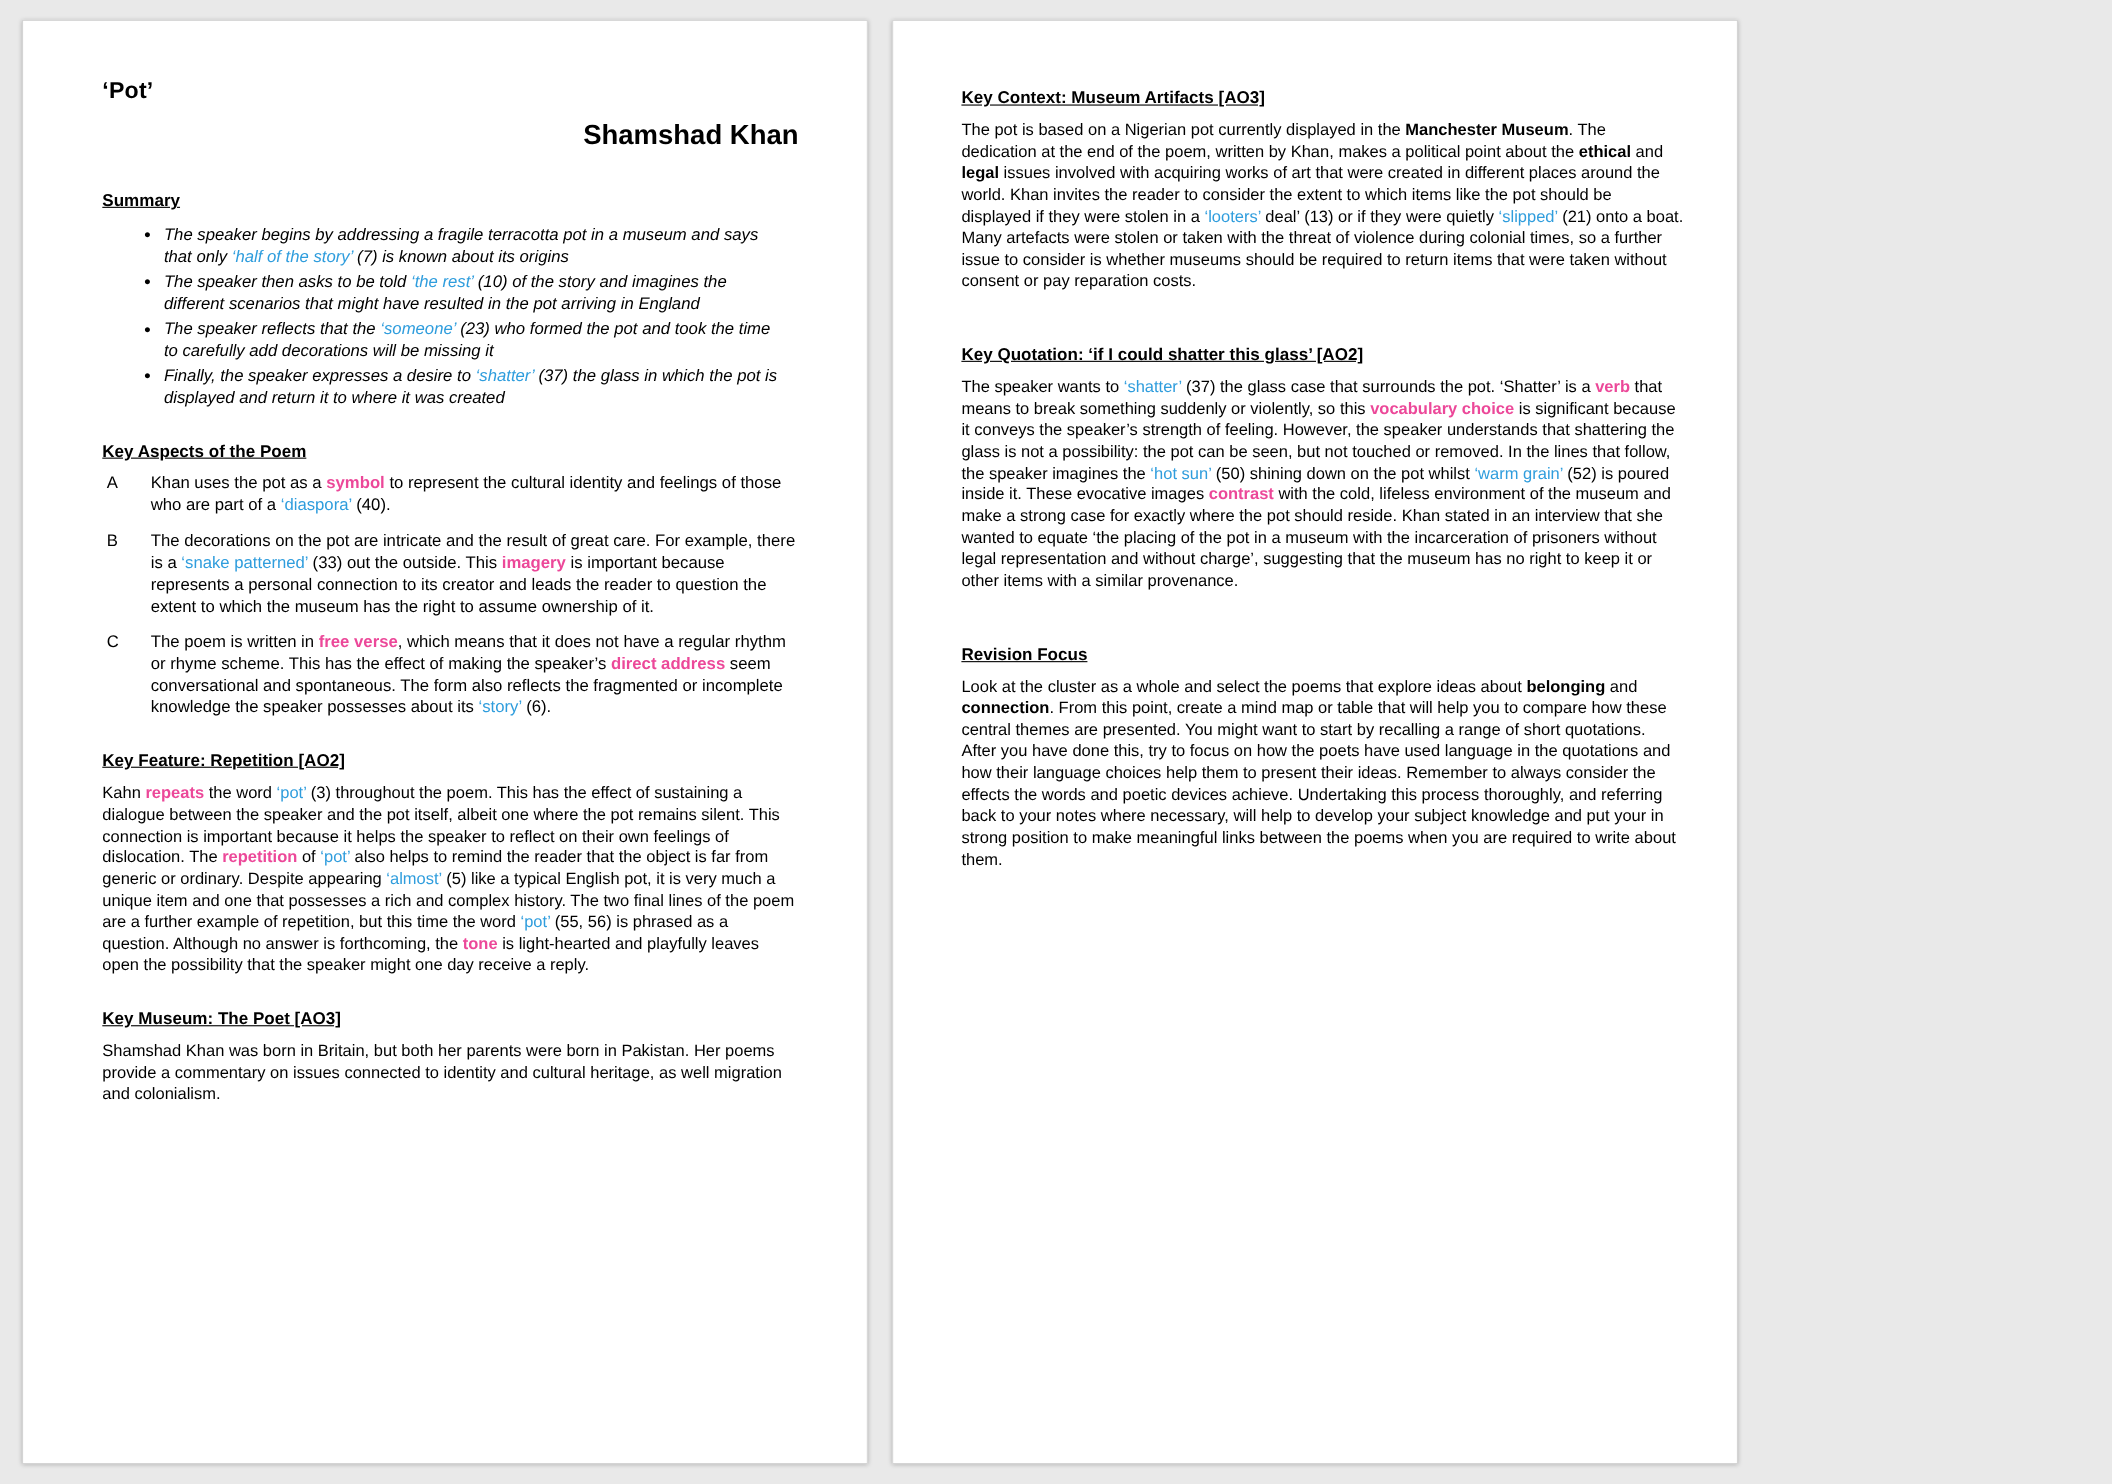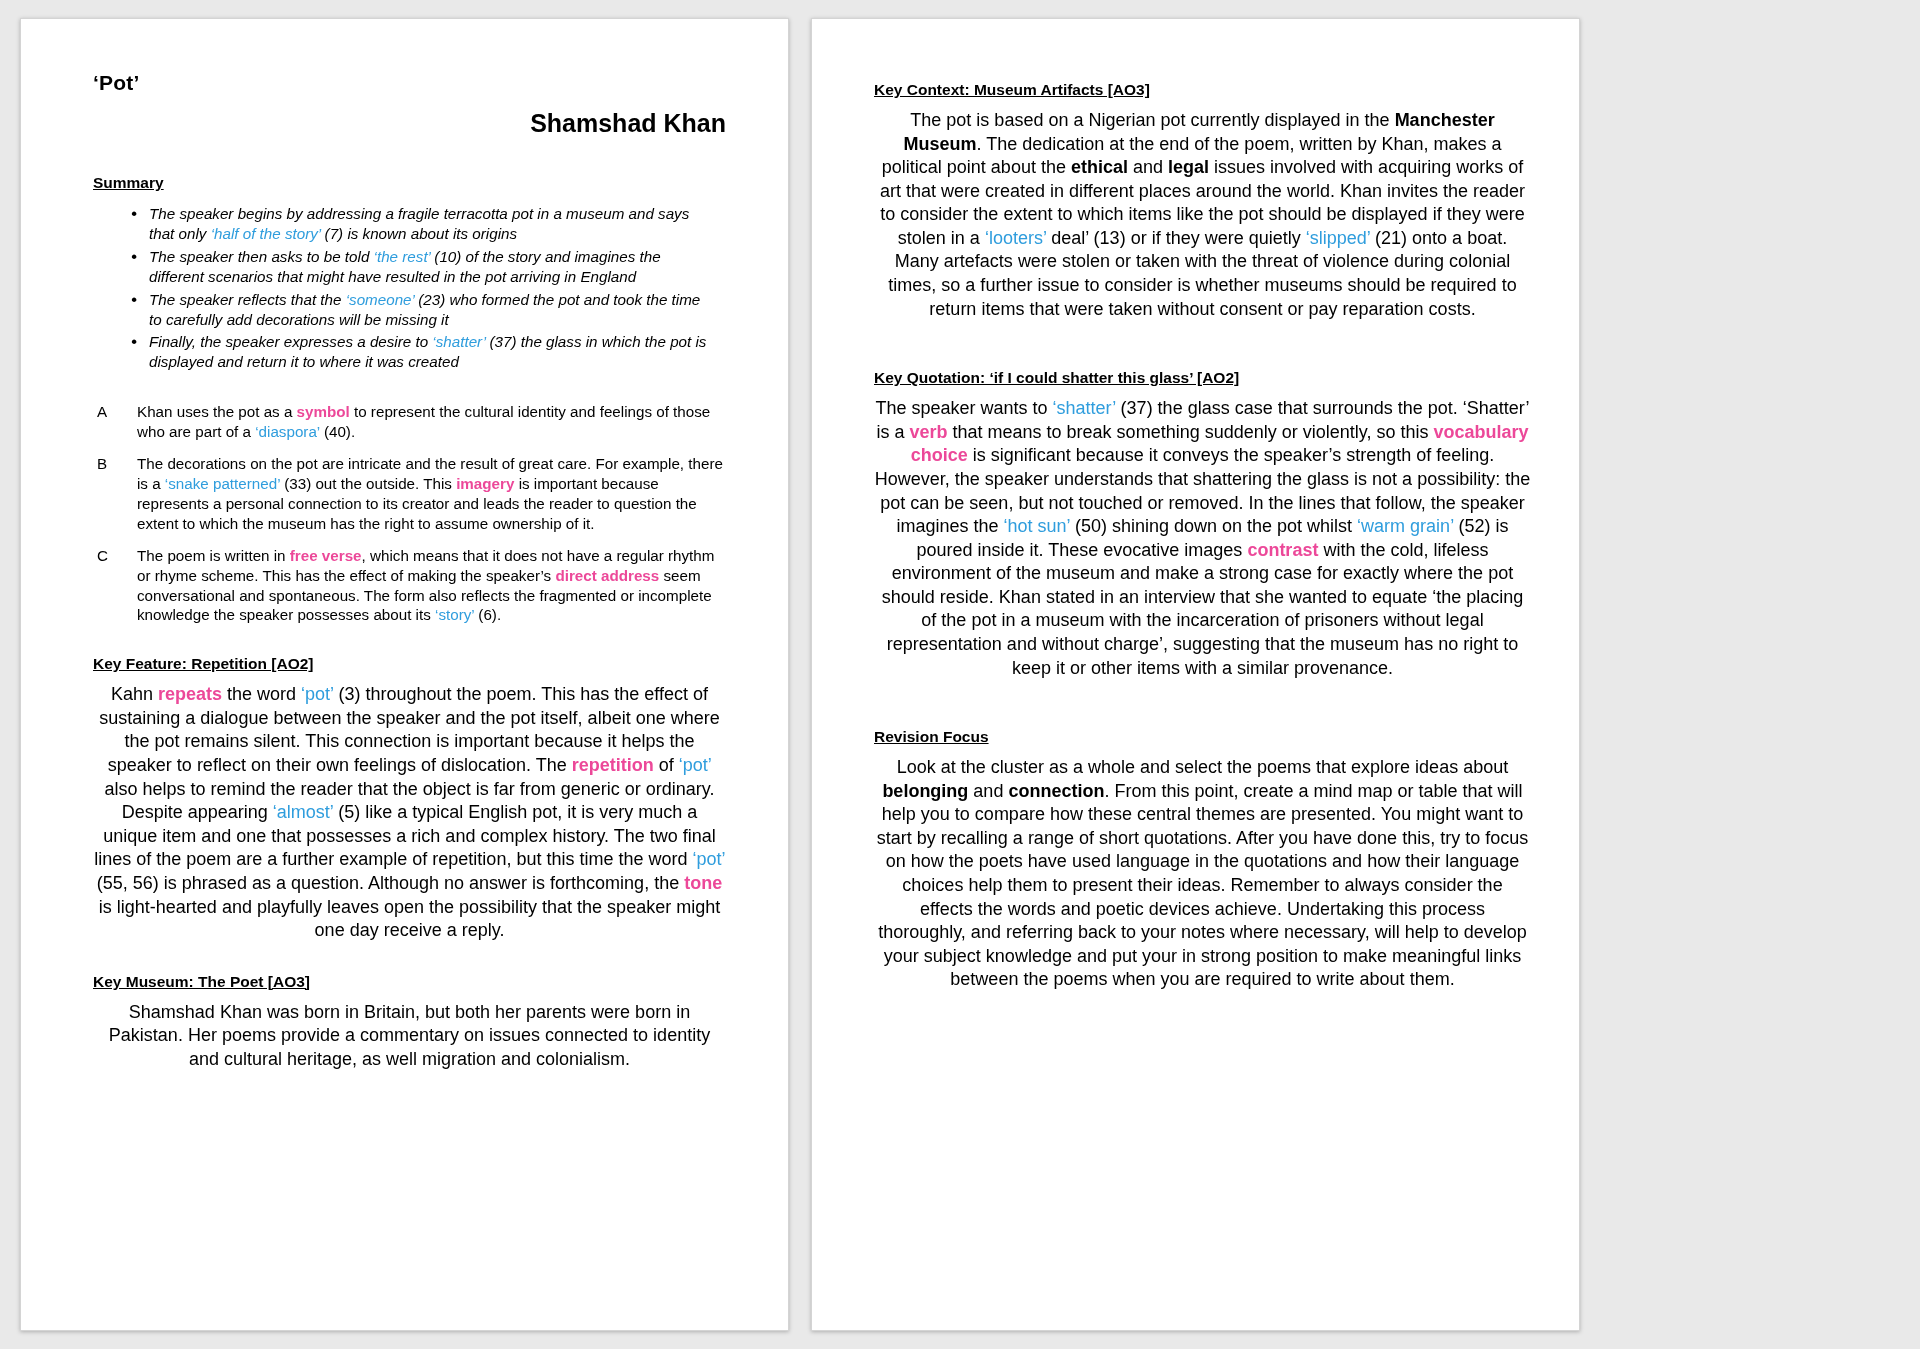--- a/index.html
+++ b/index.html
@@ -51,25 +51,25 @@
     font-size: 15.5px;
     font-weight: bold;
     color: #000;
     margin: 0 0 10px 0;
     text-decoration: underline;
   }
   .section {
     margin-bottom: 30px;
   }
   p.body {
-    font-size: 18px;
+    font-size: 15px;
     line-height: 1.31;
     color: #000;
     margin: 0 0 11px 0;
-    text-align: center;
+    text-align: left;
   }
   ul.bullets {
     margin: 12px;
     padding-left: 26px;
     list-style: none;
     font-style: italic;
   }
   ul.bullets li {
     font-size: 15.2px;
     line-height: 1.31;
@@ -122,20 +122,21 @@
         <div class="section-head">Summary</div>
         <ul class="bullets">
           <li>The speaker begins by addressing a fragile terracotta pot in a museum and says that only <span class="q">‘half of the story’</span> (7) is known about its origins</li>
           <li>The speaker then asks to be told <span class="q">‘the rest’</span> (10) of the story and imagines the different scenarios that might have resulted in the pot arriving in England</li>
           <li>The speaker reflects that the <span class="q">‘someone’</span> (23) who formed the pot and took the time to carefully add decorations will be missing it</li>
           <li>Finally, the speaker expresses a desire to <span class="q">‘shatter’</span> (37) the glass in which the pot is displayed and return it to where it was created</li>
         </ul>
       </div>
 
       <div class="section">
+        <div class="section-head">Key Aspects of the Poem</div>
         <ol class="lettered">
           <li>
             <span class="marker">A</span>
             Khan uses the pot as a <span class="kw">symbol</span> to represent the cultural identity and feelings of those who are part of a <span class="q">‘diaspora’</span> (40).
           </li>
           <li>
             <span class="marker">B</span>
             The decorations on the pot are intricate and the result of great care. For example, there is a <span class="q">‘snake patterned’</span> (33) out the outside. This <span class="kw">imagery</span> is important because represents a personal connection to its creator and leads the reader to question the extent to which the museum has the right to assume ownership of it.
           </li>
           <li>

